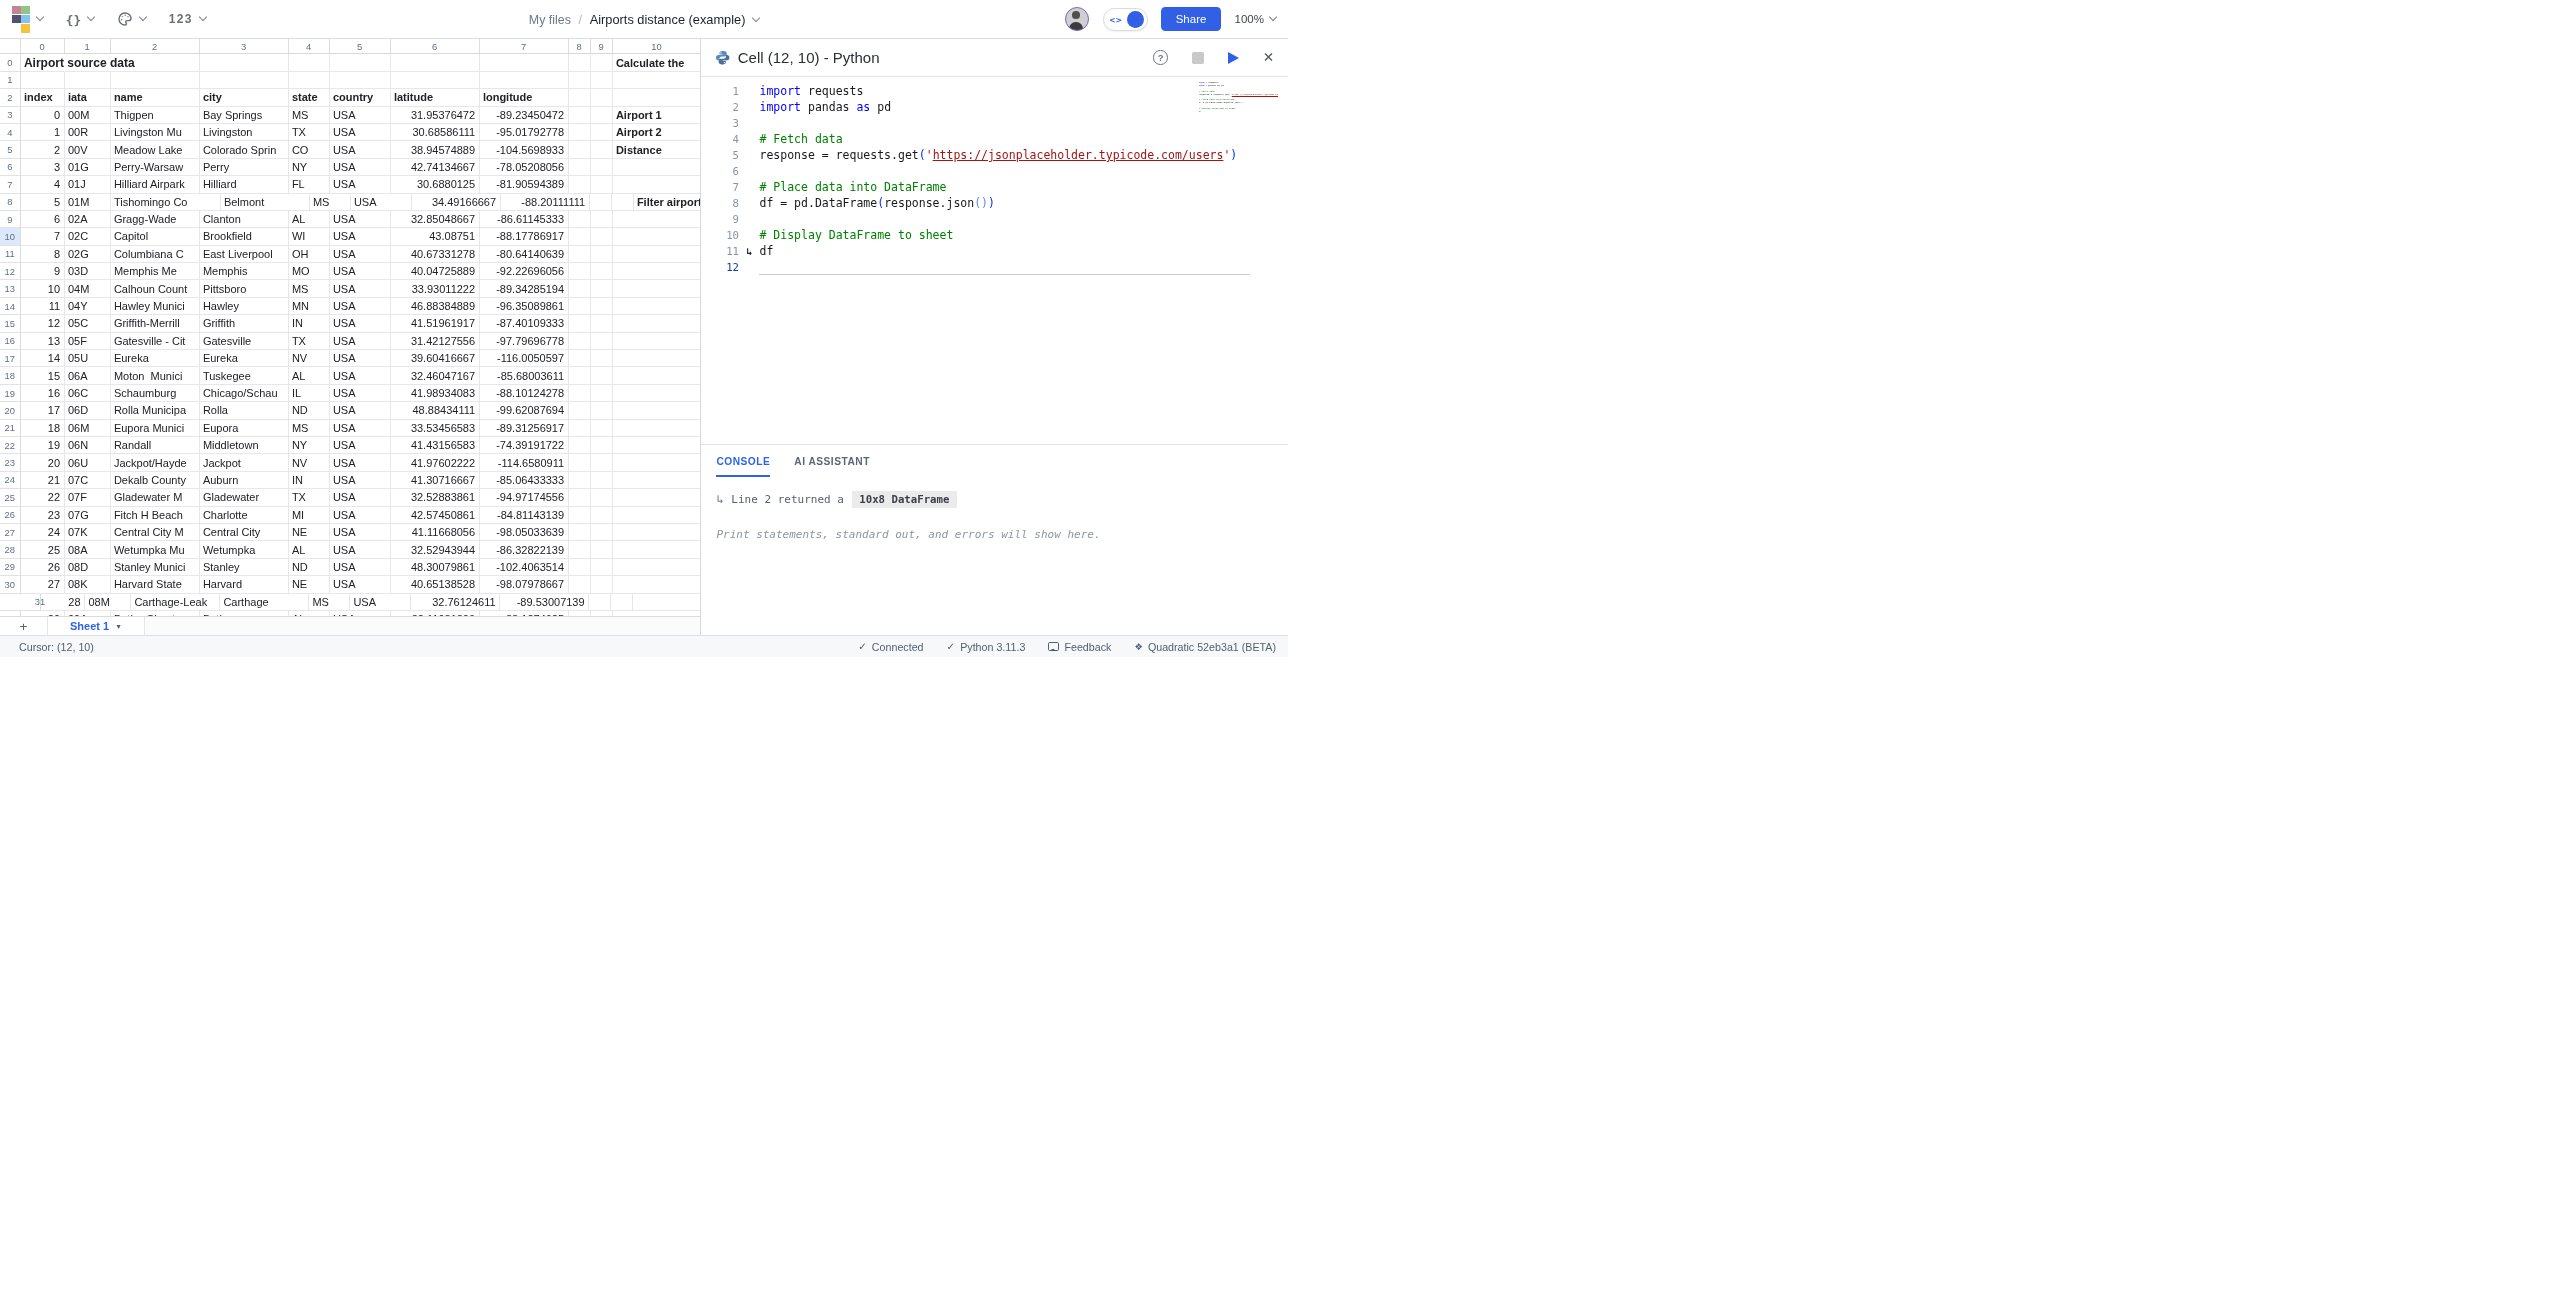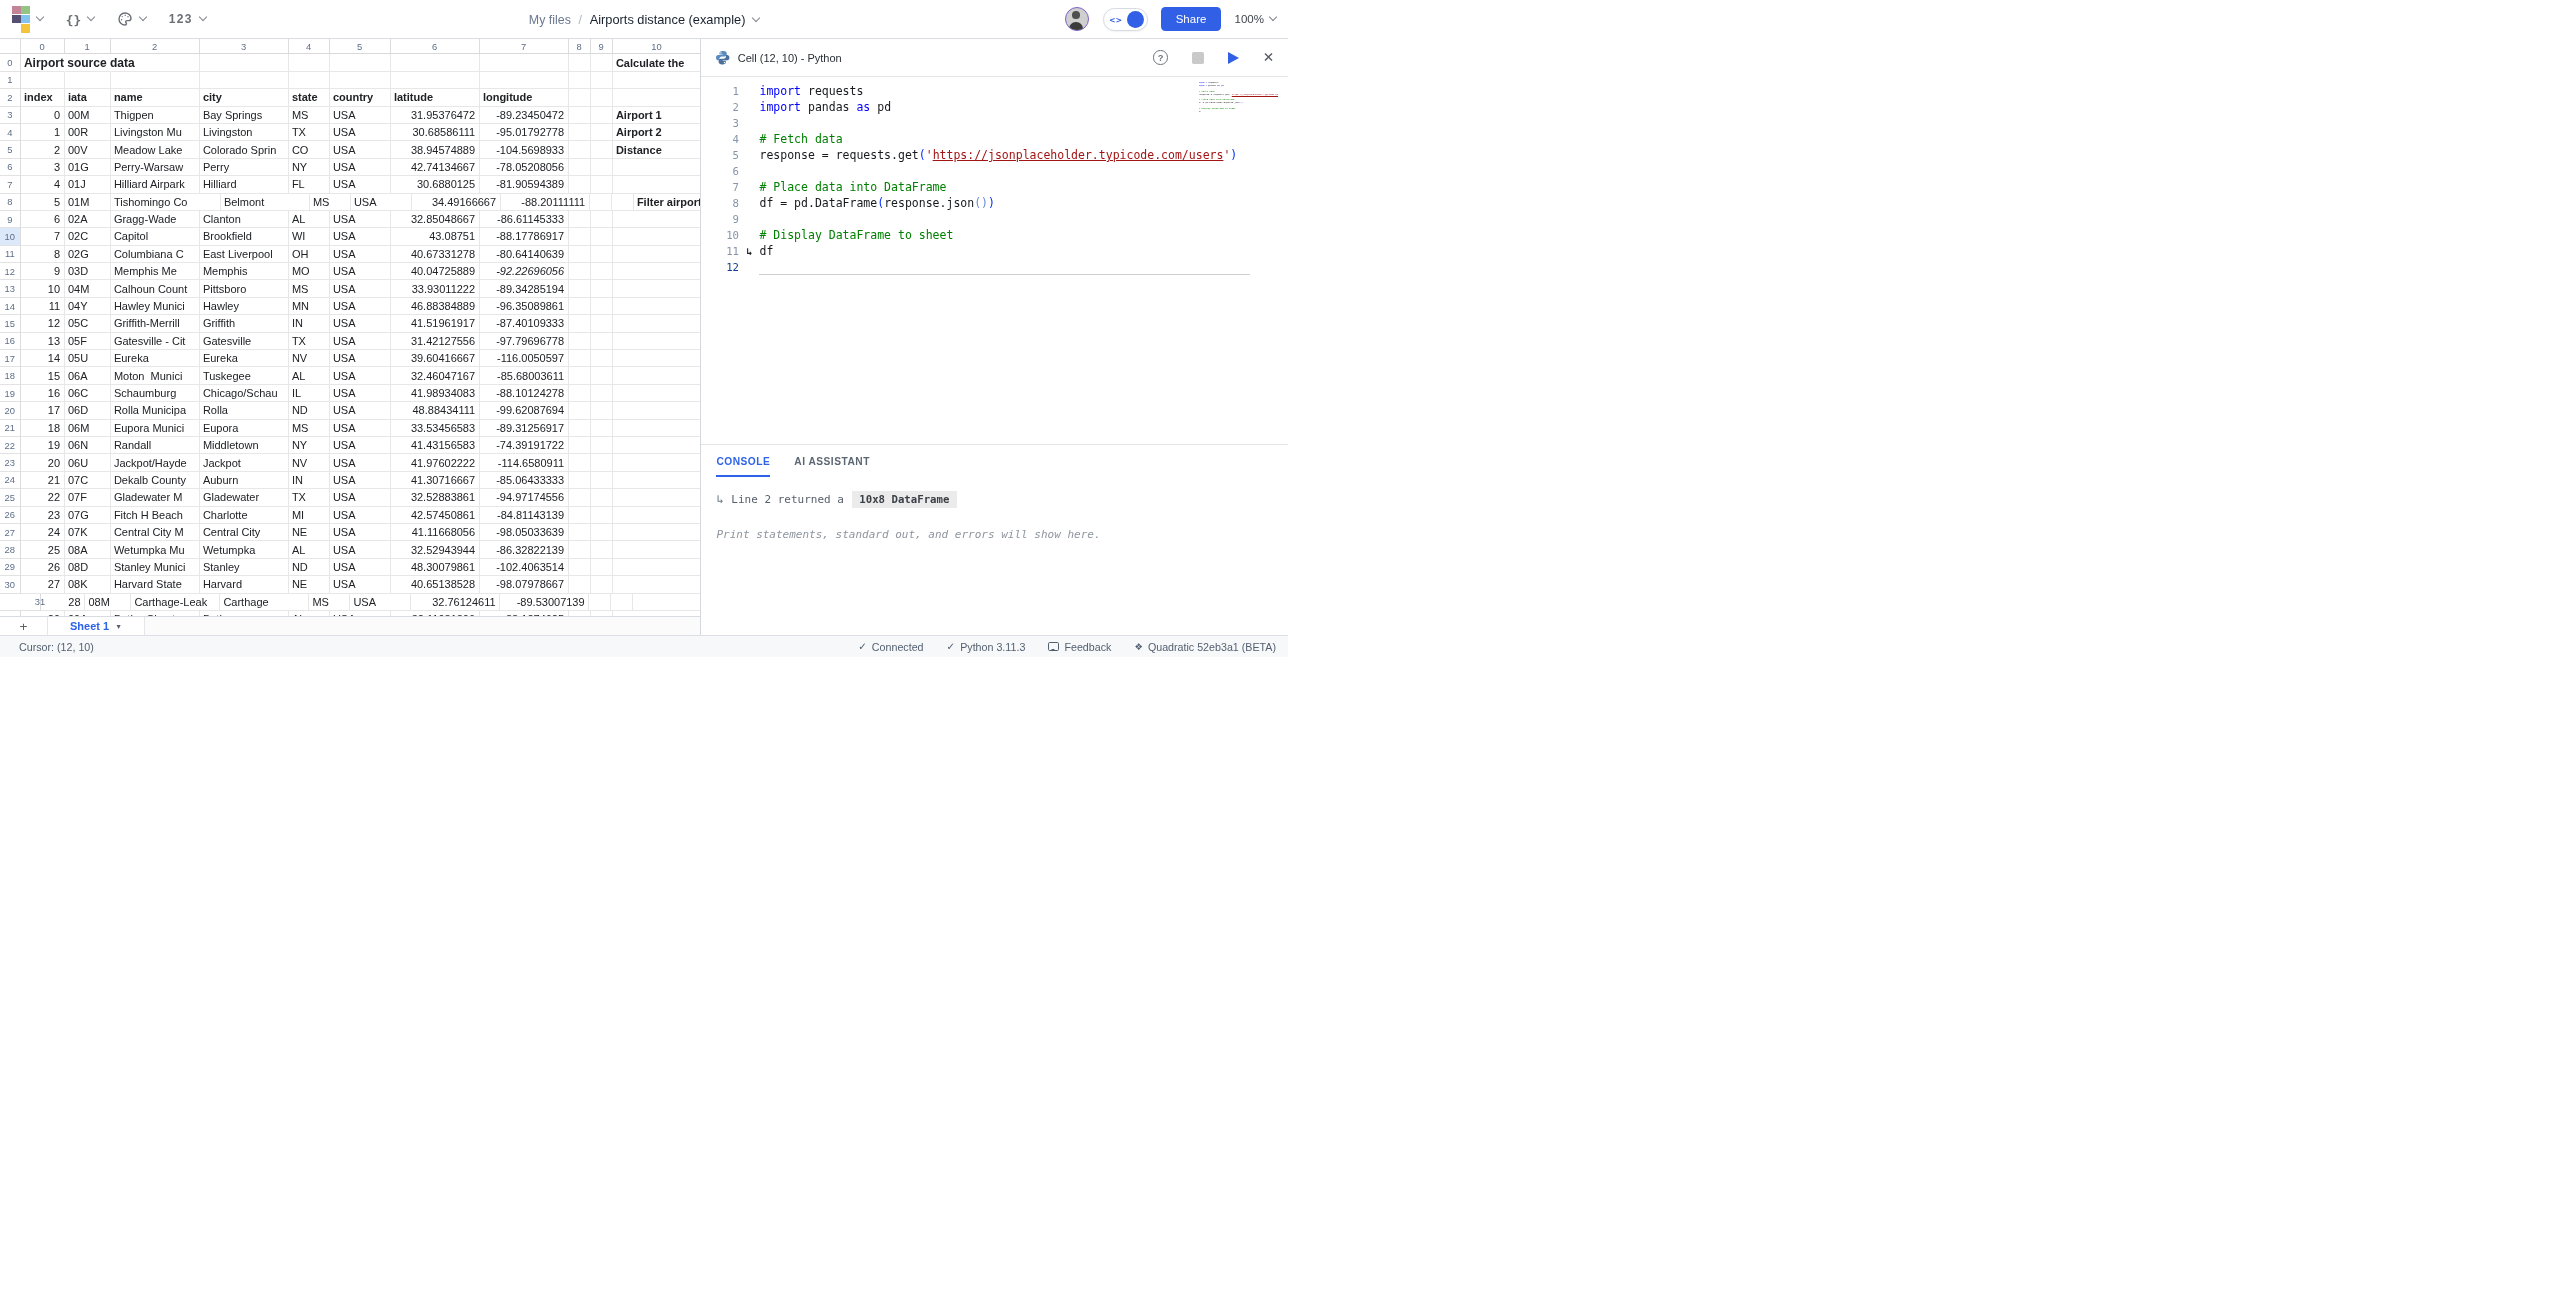--- a/index.html
+++ b/index.html
@@ -47,21 +47,21 @@
   .g-cell.ov{overflow:visible;position:relative;z-index:2}
   .g-cell.nb{border-right-color:transparent}
   .tabbar{height:19px;border-top:0.9px solid #d8dce1;display:flex;align-items:stretch;background:#fbfbfc}
   .tab-add{width:48px;display:flex;align-items:center;justify-content:center;color:#5f6166;border-right:0.9px solid #e4e6ea;background:#fff;font-size:13.7px;cursor:pointer}
   .tab-sheet{display:flex;align-items:center;gap:6px;padding:0 22px;background:#fff;border-right:0.9px solid #e4e6ea;color:#2e63e8;font-weight:700;font-size:11px;cursor:pointer}
   .tab-sheet .tri{font-size:6.8px;color:#585f68;font-weight:400}
 
   
   .code-panel{flex:1;border-left:0.9px solid #d4d8dd;display:flex;flex-direction:column;background:#fff;min-width:0}
   .cp-head{height:38px;display:flex;align-items:center;gap:7.7px;padding:0 13.7px;border-bottom:0.9px solid #e4e7ea;flex:none}
-  .cp-title{font-size:11px;color:#2a2f36}
+  .cp-title{font-size:15px;color:#2a2f36}
   .cp-icons{margin-left:auto;display:flex;align-items:center;gap:24px}
   .help{width:14.5px;height:14.5px;border:1.4px solid #6f747b;border-radius:50%;color:#6f747b;font-size:9.4px;font-weight:700;display:flex;align-items:center;justify-content:center;cursor:pointer}
   .stop{width:12px;height:12px;background:#c9c9c9;border-radius:1.7px;cursor:default}
   .play{width:0;height:0;border-left:11px solid #3160e6;border-top:6.8px solid transparent;border-bottom:6.8px solid transparent;cursor:pointer}
   .close{font-size:13.7px;color:#555a61;cursor:pointer;line-height:1}
   .editor{height:367px;position:relative;padding-top:6px;font-family:"DejaVu Sans Mono",monospace;font-size:11.5px;overflow:hidden;flex:none}
   .cl{display:flex;height:16px;align-items:center;position:relative}
   .ln{width:38px;text-align:right;color:#8695ab;font-size:10.7px;flex:none}
   .ln.active{color:#123d93}
   .ret{width:20.5px;text-align:center;color:#22262c;font-weight:700;font-size:10.2px;flex:none}
@@ -343,21 +343,21 @@
           </div>
           <div class="g-row">
             <div class="g-gut" style="width: 20.5px;">12</div>
             <div class="g-cell r" style="width: 44px;">9</div>
             <div class="g-cell" style="width: 46px;">03D</div>
             <div class="g-cell" style="width: 89px;">Memphis Me</div>
             <div class="g-cell" style="width: 89px;">Memphis</div>
             <div class="g-cell" style="width: 41px;">MO</div>
             <div class="g-cell" style="width: 61px;">USA</div>
             <div class="g-cell r" style="width: 89px;">40.04725889</div>
-            <div class="g-cell r" style="width: 89px; font-style: italic;">-92.22696056</div>
+            <div class="g-cell r" style="width: 89px;">-92.22696056</div>
             <div class="g-cell" style="width: 22px;"></div>
             <div class="g-cell" style="width: 22px;"></div>
             <div class="g-cell" style="width: 89px;"></div>
           </div>
           <div class="g-row">
             <div class="g-gut" style="width: 20.5px;">13</div>
             <div class="g-cell r" style="width: 44px;">10</div>
             <div class="g-cell" style="width: 46px;">04M</div>
             <div class="g-cell" style="width: 89px;">Calhoun Count</div>
             <div class="g-cell" style="width: 89px;">Pittsboro</div>

